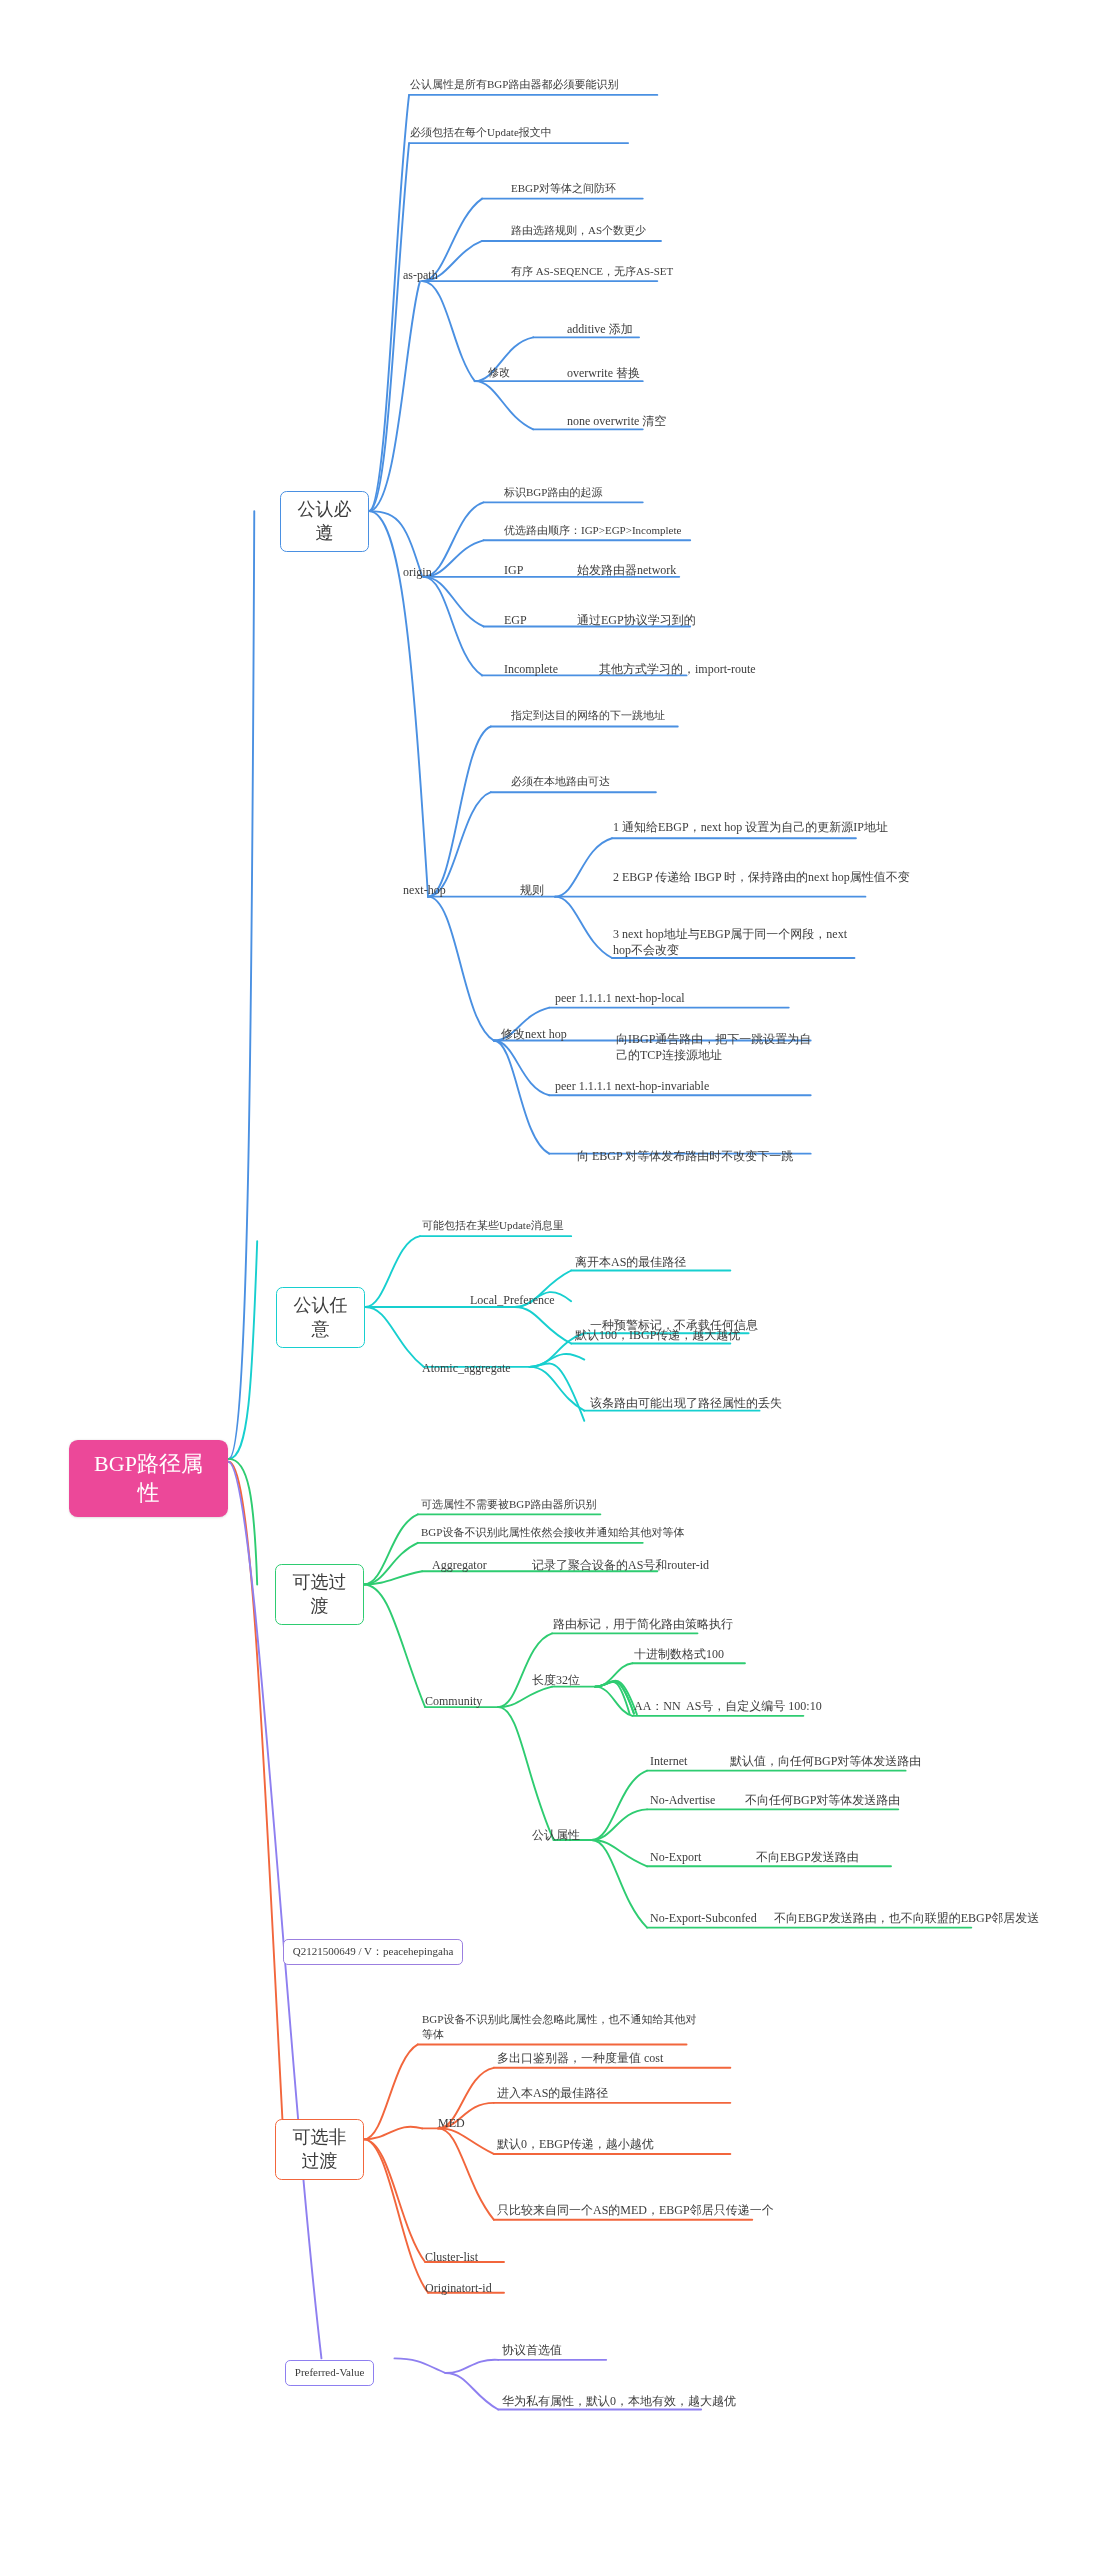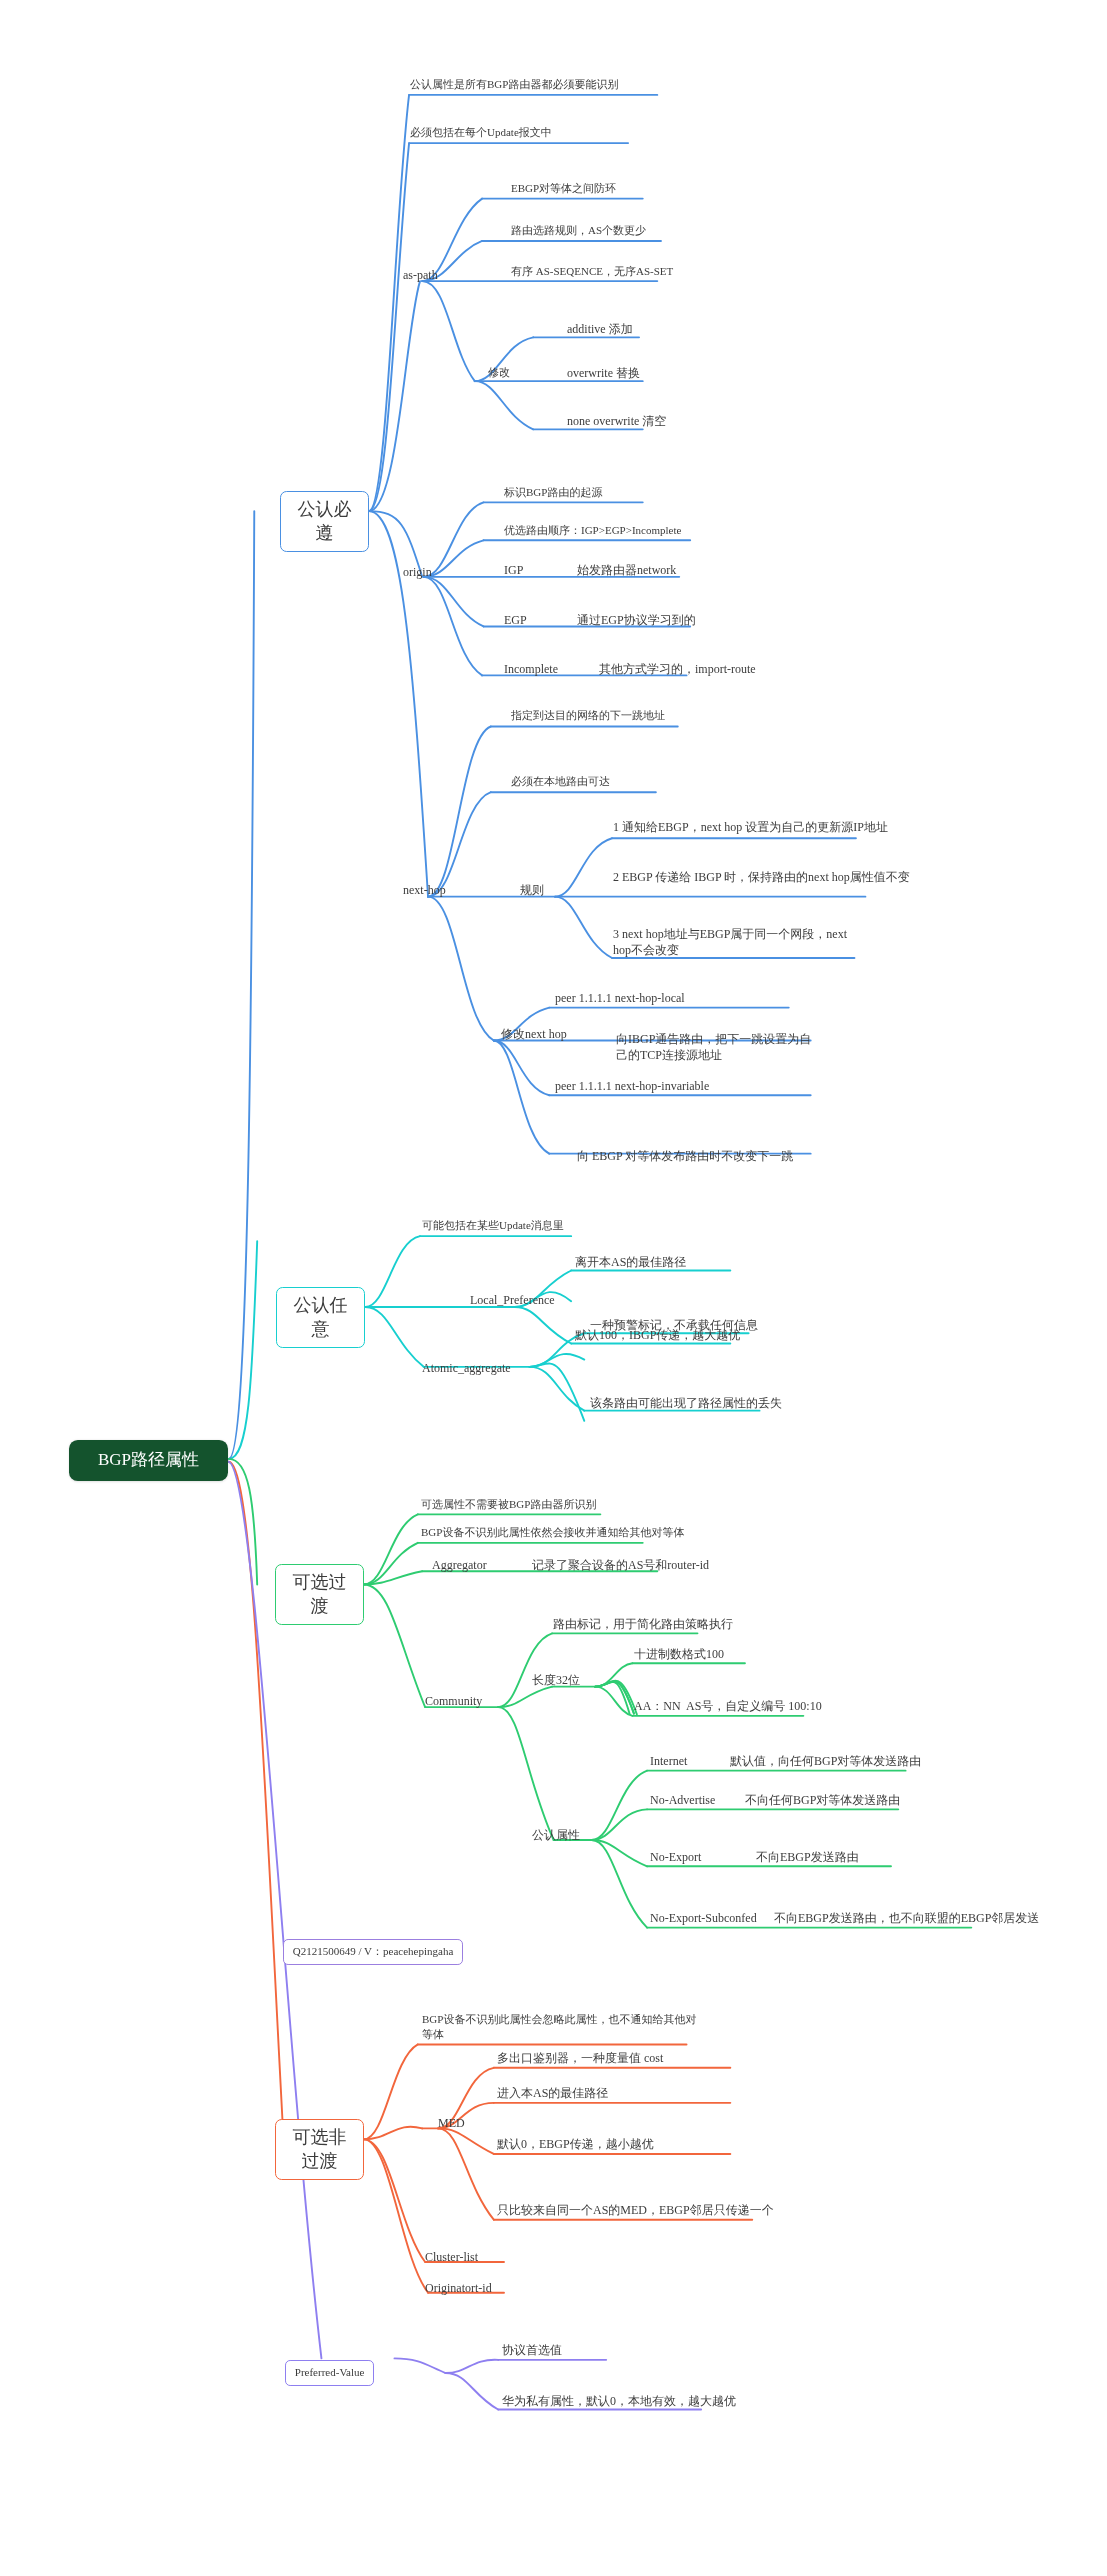--- a/index.html
+++ b/index.html
@@ -27,26 +27,26 @@
   
   .n-box {
     border:1.5px solid #4a90e2;
     border-radius:6.6px;
     padding:5.1px 10.2px;
     background:#ffffff;
     font-size:18px;
     text-align:center;
   }
   .n-root {
-    background:#14532d;
+    background:#ec4899;
     color:#ffffff;
     border:none;
     border-radius:8.8px;
     padding:8.8px 16px;
-    font-size:17px;
+    font-size:22px;
     text-align:center;
     box-shadow:0 0.7px 2.2px rgba(0,0,0,.12);
   }
   .c-blue   { border-color:#4a90e2; color:#3c3c3c; }
   .c-teal   { border-color:#17cfcf; color:#3c3c3c; }
   .c-green  { border-color:#2ecc71; color:#3c3c3c; }
   .c-orange { border-color:#f2663c; color:#3c3c3c; }
   .c-purple { border-color:#8e7ff0; color:#3c3c3c; }
   .c-violet { border-color:#9b7fe0; color:#3c3c3c; }
   .n-box.small { font-size:11px; padding:4.4px 8.8px; border-width:1.2px; border-radius:5.1px;}

